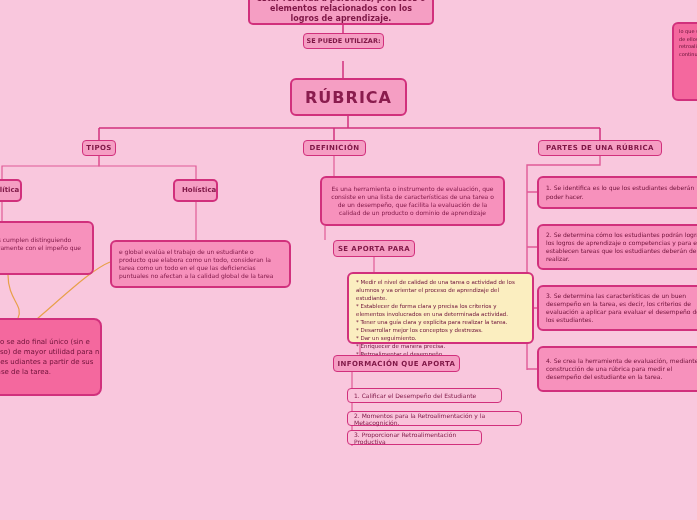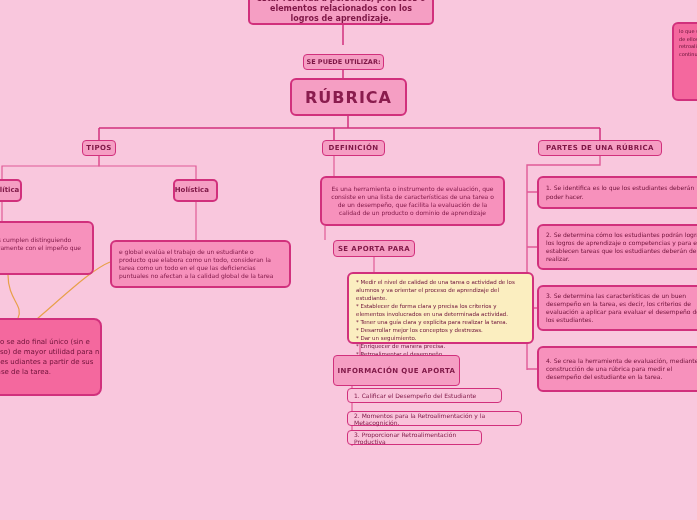--- a/index.html
+++ b/index.html
@@ -54,45 +54,45 @@
     background: #f59ec3;
     border: 2px solid #d1307c;
     border-radius: 5px;
     color: #7e1746;
     font-size: 8px;
     font-weight: bold;
     line-height: 1.25;
     padding: 2px 6px;
   }
   .n-sepuede {
-    left: 303px; top: 54px;
+    left: 303px; top: 33px;
     width: 81px; height: 16px;
     background: #f59ec3;
     border: 1.5px solid #d1307c;
     border-radius: 4px;
     color: #7e1746;
     font-size: 6.5px;
     font-weight: bold;
   }
   
   .n-branch {
     background: #f59ec3;
     border: 1.5px solid #d1307c;
     border-radius: 4px;
     color: #7e1746;
     font-size: 7px;
     font-weight: bold;
     letter-spacing: .4px;
     height: 16px;
   }
   .n-tipos { left: 82px; top: 140px; width: 34px; }
-  .n-definicion { left: 303px; top: 140px; width: 63px; margin-left: 19px; }
+  .n-definicion { left: 303px; top: 140px; width: 63px; }
   .n-partes { left: 538px; top: 140px; width: 124px; align-items: center; }
   .n-seutiliza { left: 333px; top: 240px; width: 82px; height: 17px; }
-  .n-informacion { left: 333px; top: 355px; width: 127px; height: 31px; text-align: center; }
+  .n-informacion { left: 333px; top: 355px; width: 127px; height: 17px; text-align: center; }
 
   
   .n-sub {
     background: #f791bc;
     border: 2px solid #d1307c;
     border-radius: 6px;
     color: #7e1746;
     font-size: 6px;
     line-height: 1.3;
     padding: 5px 7px;
@@ -100,21 +100,21 @@
     justify-content: flex-start;
   }
   .n-analitica {
     left: -18px; top: 179px; width: 40px; height: 23px;
     justify-content: center; text-align: center;
     font-size: 7px; font-weight: bold;
     background: #f59ec3; border-radius: 5px;
   }
   .n-holistica {
     left: 173px; top: 179px; width: 45px; height: 23px;
-    justify-content: flex-end; text-align: center;
+    justify-content: flex-start; text-align: center;
     font-size: 7px; font-weight: bold;
     background: #f59ec3; border-radius: 5px;
   }
   .n-analitica-desc {
     left: -78px; top: 221px; width: 172px; height: 54px;
   }
   .n-holistica-desc {
     left: 110px; top: 240px; width: 181px; height: 48px;
   }
   .n-analitica-use {

